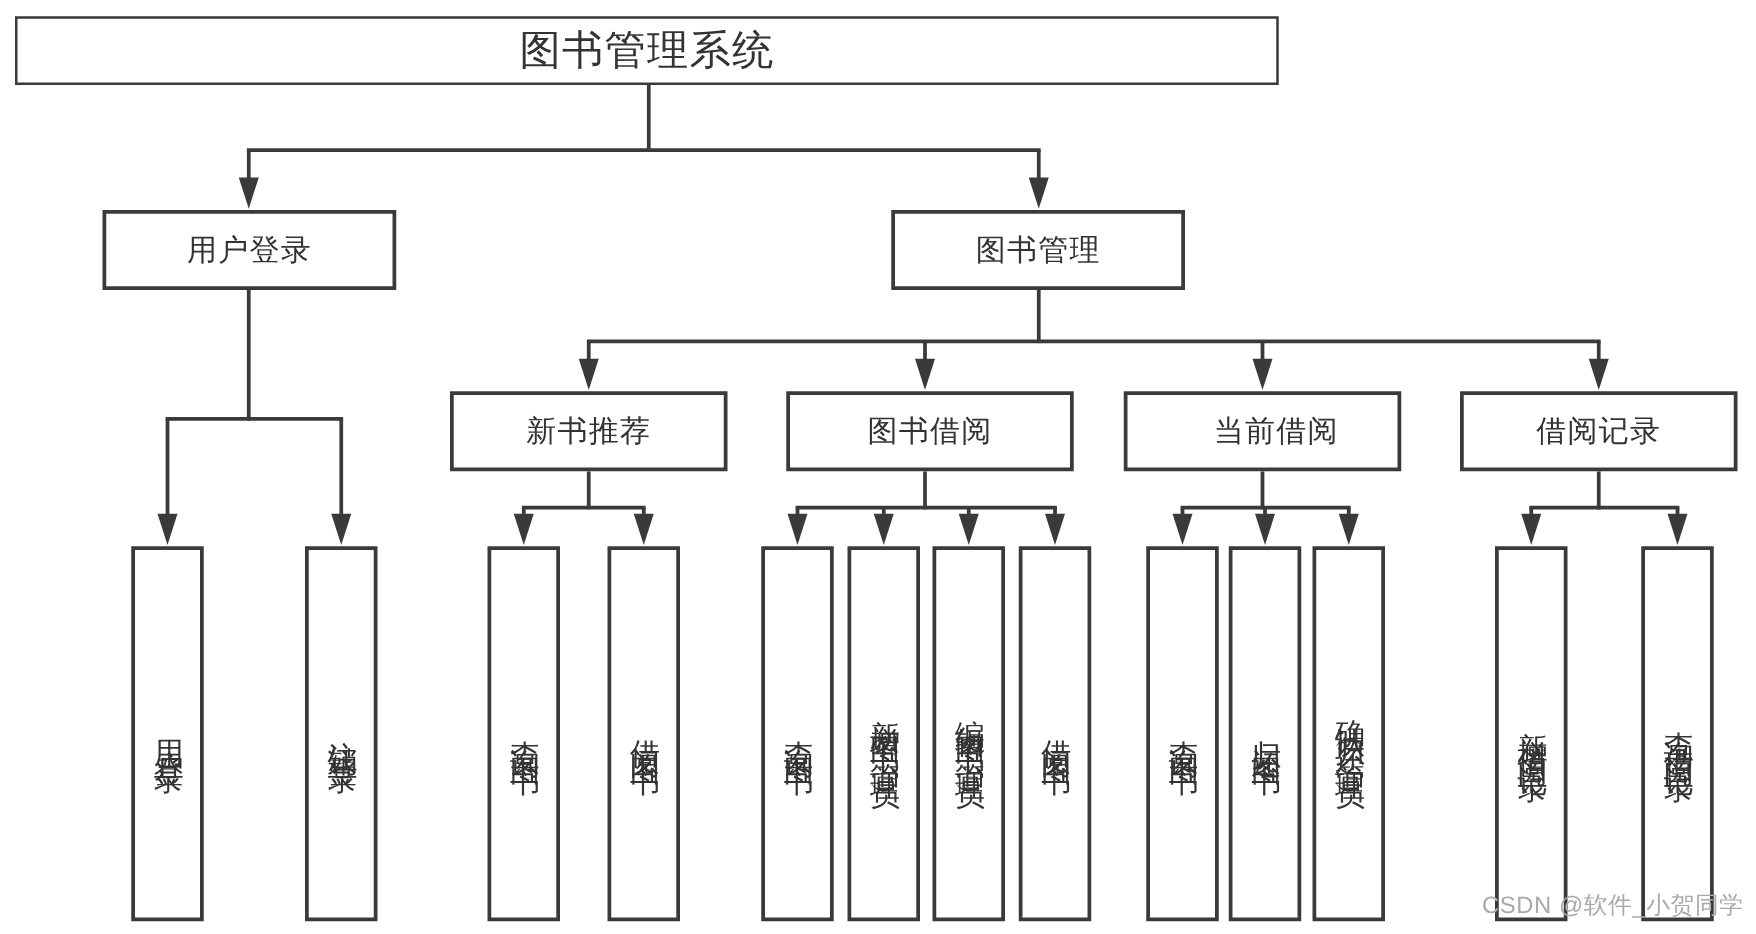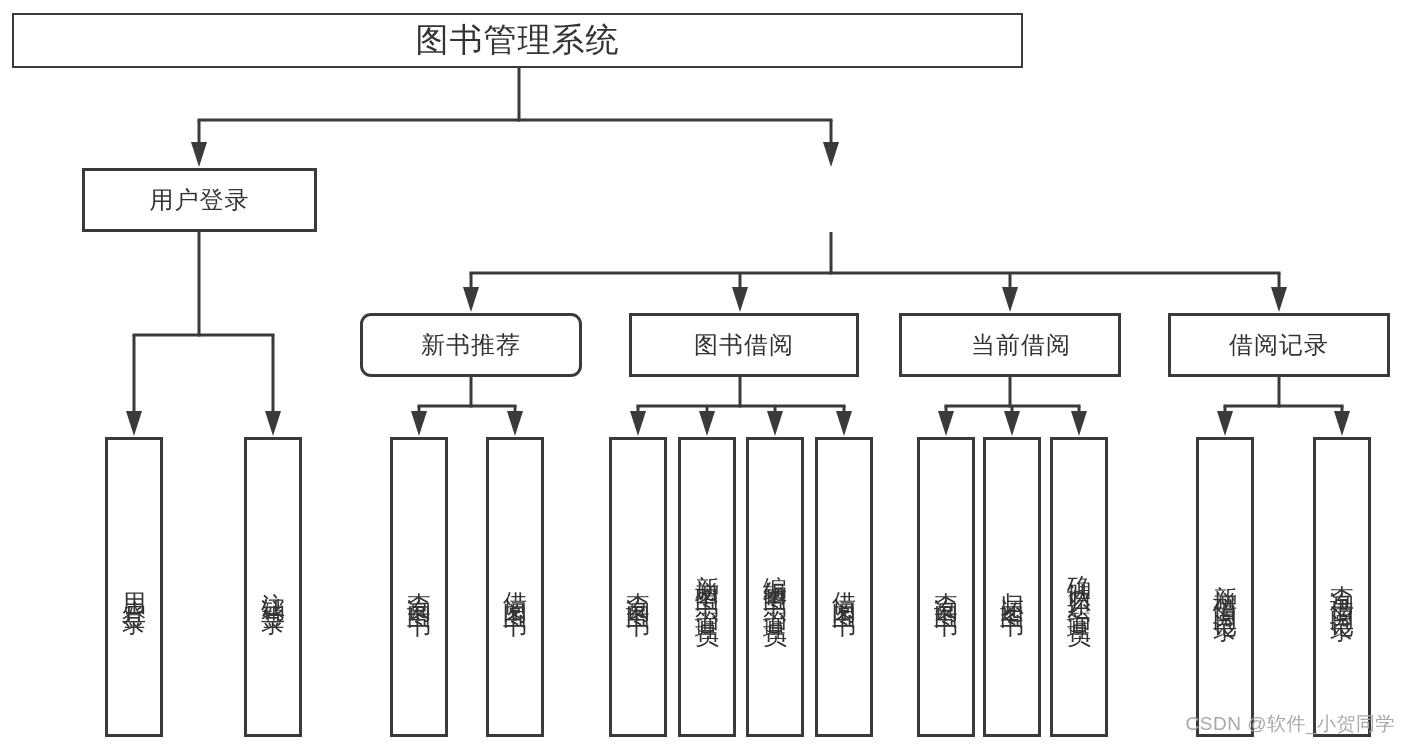--- a/index.html
+++ b/index.html
@@ -130,22 +130,25 @@
     </g>
   </svg>
 
   <div class="node root hlabel" style="left:12px; top:13px; width:1011px; height:55px;">
     <span>图书管理系统</span>
   </div>
 
   <div class="node hlabel" style="left:82px; top:168px; width:235px; height:64px;">
     <span>用户登录</span>
   </div>
-
-  <div class="node hlabel" style="left:360px; top:313px; width:222px; height:64px;border-radius:11px;">
+  <div class="node hlabel" style="left:713px; top:168px; width:235px; height:64px;">
+    <span>图书管理</span>
+  </div>
+
+  <div class="node hlabel" style="left:360px; top:313px; width:222px; height:64px;">
     <span>新书推荐</span>
   </div>
   <div class="node hlabel" style="left:629px; top:313px; width:230px; height:64px;">
     <span>图书借阅</span>
   </div>
   <div class="node hlabel" style="left:899px; top:313px; width:222px; height:64px;padding-left:22px;">
     <span>当前借阅</span>
   </div>
   <div class="node hlabel" style="left:1168px; top:313px; width:222px; height:64px;">
     <span>借阅记录</span>

